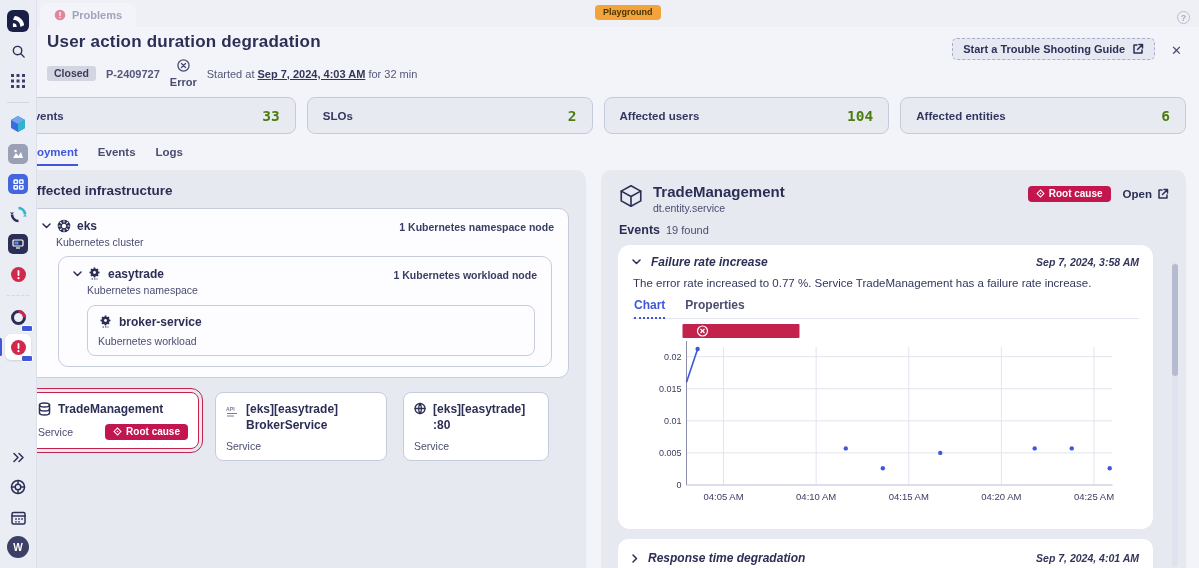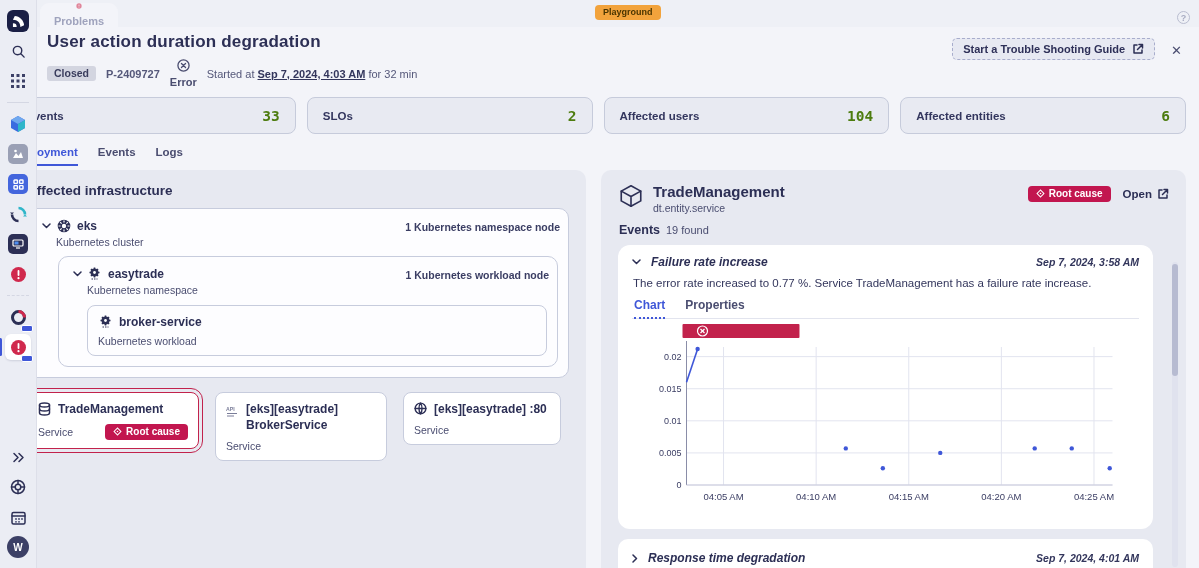--- a/index.html
+++ b/index.html
@@ -23,21 +23,21 @@
   .sel-bar { position:absolute; left:-6px; top:4px; width:3px; height:18px; background:#3f57d8; border-radius:2px; }
   .rail .spacer { flex:1; }
   .app-sq { width:20px; height:20px; border-radius:5px; display:flex; align-items:center; justify-content:center; }
   .avatar-w { width:22px; height:22px; border-radius:50%; background:#3c4066; color:#fff; font-size:10px; font-weight:bold; display:flex; align-items:center; justify-content:center; }
 
   
   .topbar { margin-left:37px; height:27px; background:#eef0f6; position:relative; display:flex; align-items:flex-end; }
   .tab-problems {
     height:24px; margin-left:3px; padding:0 14px; background:#f3f4f9;
     border-radius:9px 9px 0 0; display:flex; align-items:center; gap:6px;
-    color:#9fa3bd; font-size:11px; font-weight:bold; cursor:pointer;flex-direction:column;
+    color:#9fa3bd; font-size:11px; font-weight:bold; cursor:pointer;
   }
   .pg-badge {
     position:absolute; left:558px; top:5px; background:#f2a33c; color:#4a3500;
     font-size:9px; font-weight:bold; padding:2px 8px 3px; border-radius:4px;
   }
   .help-circ {
     position:absolute; right:9px; top:11px; width:13px; height:13px; border-radius:50%;
     border:1.4px solid #b9bdd0; color:#a8acc2; font-size:9px; font-weight:bold;
     display:flex; align-items:center; justify-content:center; cursor:pointer;
   }
@@ -74,21 +74,21 @@
   .sec-tab.active { color:#3f57d8; font-weight:bold; border-bottom:2px solid #3f57d8; }
 
   
   .panels { display:flex; gap:15px; margin:4px 13px 0 10px; height:413px; }
   .panel { background:#e7e9f1; border-radius:10px; padding:13px 17px; }
   .panel-left { width:576px; }
   .panel-right { flex:1; position:relative; }
   .panel-h { font-size:13.5px; font-weight:bold; color:#2c2f55; margin-bottom:10px; }
 
   
-  .tbox { background:#fdfdff; border:1px solid #c7ccdd; border-radius:10px; padding:9px 8px 10px 8px; }
+  .tbox { background:#fdfdff; border:1px solid #c7ccdd; border-radius:10px; padding:9px 14px 10px 8px; }
   .tbox.l2 { margin:8px 2px 0 22px; border-radius:10px; }
   .tbox.l3 { margin:9px 2px 0 20px; border-radius:8px; padding:8px 10px; }
   .trow { display:flex; align-items:flex-start; }
   .chev-cell { width:20px; display:flex; justify-content:center; padding-top:5px; cursor:pointer; }
   .tmain { flex:1; }
   .tname-line { display:flex; align-items:center; gap:6px; }
   .tname { font-size:12px; font-weight:bold; color:#2c2f55; }
   .ttype { font-size:10.5px; color:#4a4d70; margin-top:3px; }
   .tmeta { margin-left:auto; font-size:10.5px; font-weight:600; color:#3a3d63; padding-top:3px; white-space:nowrap; }
   .k-ic { width:15px; height:15px; display:flex; align-items:center; justify-content:center; }
@@ -98,21 +98,21 @@
   .svc-card { background:#fff; border:1px solid #c7ccdd; border-radius:8px; padding:8px 10px; width:172px; cursor:pointer; }
   .svc-card.rc { border:1.4px solid #c2224c; outline:1.5px solid #c2224c; outline-offset:3px; }
   .svc-name-line { display:flex; align-items:flex-start; gap:7px; }
   .svc-name { font-size:12px; font-weight:bold; color:#2c2f55; line-height:1.35; }
   .svc-sub { display:flex; align-items:center; justify-content:space-between; margin-top:7px; }
   .svc-type { font-size:10.5px; color:#4a4d70; }
   .rc-badge {
     display:inline-flex; align-items:center; gap:4px; background:#c2164f; color:#fff;
     font-size:10px; font-weight:bold; padding:2px 8px 3px; border-radius:4px; white-space:nowrap;
   }
-  .svc-card.c3 { width:158px; }
+  .svc-card.c3 { width:146px; }
 
   
   .rp-head { display:flex; align-items:flex-start; }
   .rp-title-wrap { margin-left:9px; }
   .rp-title { font-size:15px; font-weight:bold; color:#2c2f55; }
   .rp-sub { font-size:10.5px; color:#4a4d70; margin-top:2px; }
   .rp-right { margin-left:auto; display:flex; align-items:center; gap:12px; padding-top:3px; }
   .open-link { display:flex; align-items:center; gap:5px; font-size:11.5px; font-weight:bold; color:#2c2f55; cursor:pointer; }
   .ev-count-row { margin:9px 0 8px 1px; font-size:12.5px; }
   .ev-count-row b { color:#2c2f55; }

